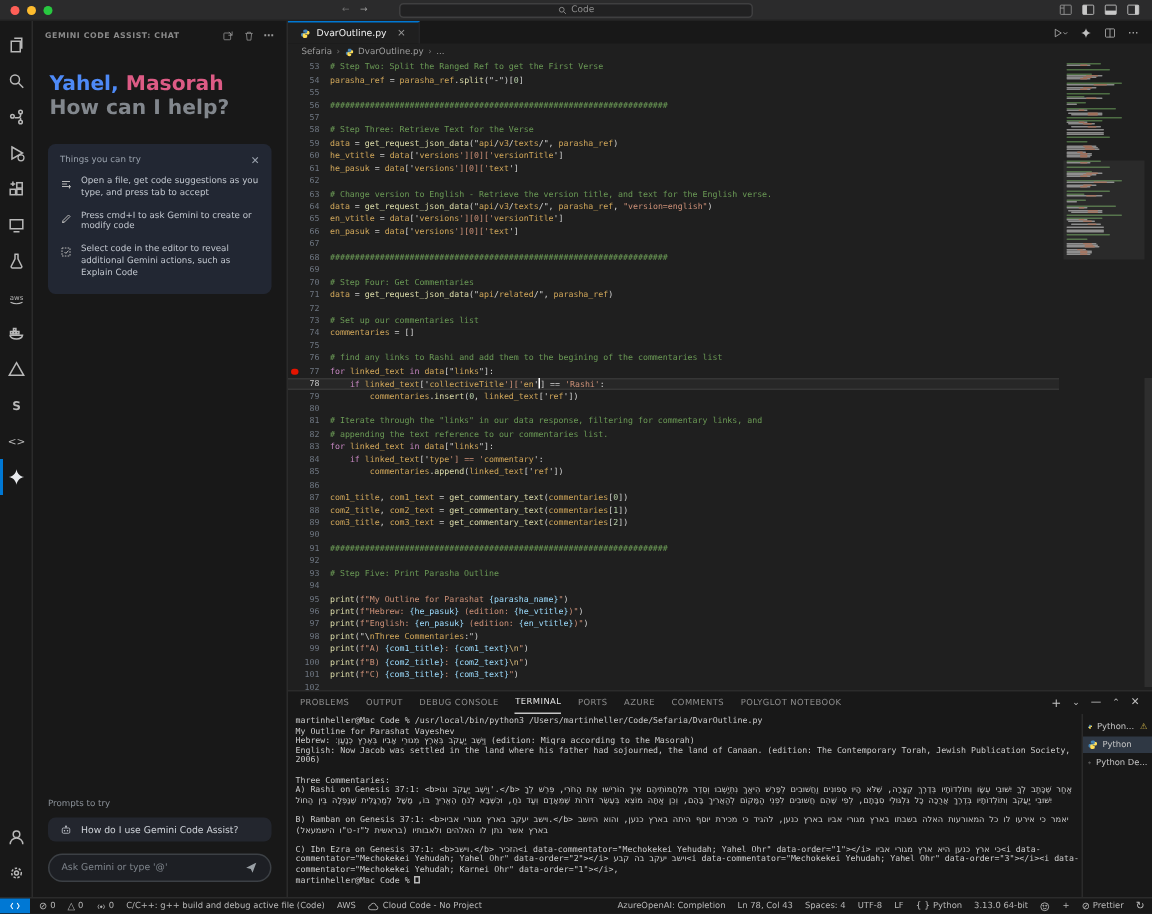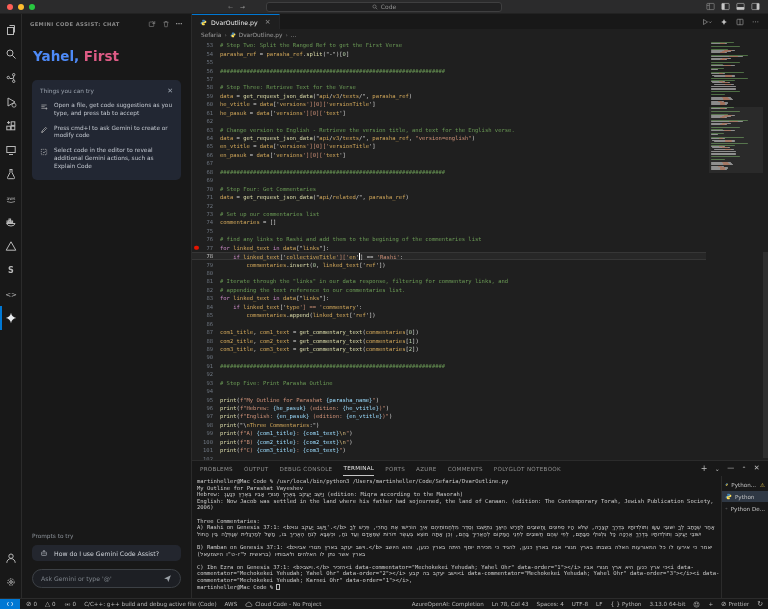--- a/index.html
+++ b/index.html
@@ -232,21 +232,22 @@
               <rect x="2.5" y="4" width="9" height="9" rx="1" fill="none" stroke="#9a9a9a"></rect>
               <path d="M9 2.5 L13.5 7 M13.5 2 L13.5 7 L8.5 7" stroke="#9a9a9a" fill="none"></path>
             </svg>
           <svg width="8" height="8" viewBox="0 0 16 16">
               <path d="M3 4.5 H13 M6 4.5 V3 H10 V4.5 M4.5 4.5 L5.5 13.5 H10.5 L11.5 4.5" fill="none" stroke="#9a9a9a"></path>
             </svg>
           <span style="font-size:7px">⋯</span>
         </span>
       </div>
       <div class="greeting">
-        <span id="greet1" style="color: rgb(78, 138, 247);">Yahel,</span><span id="greet2" style="color: rgb(221, 91, 133);"> First</span><br>
+        <span id="greet1" style="color: rgb(78, 138, 247);">Yahel,</span><span id="greet2" style="color: rgb(221, 91, 133);"> Masorah</span><br>
+        <span class="greet-sub">How can I help?</span>
       </div>
       <div class="card">
         <div class="card-title-row">
           <span>Things you can try</span>
           <span class="card-close">✕</span>
         </div>
         <div id="card-items">
             <div class="card-item">
               <span class="ci-icon">
                 <svg width="8" height="8" viewBox="0 0 12 12" fill="none" stroke="#b8b8b8" stroke-width="1">

